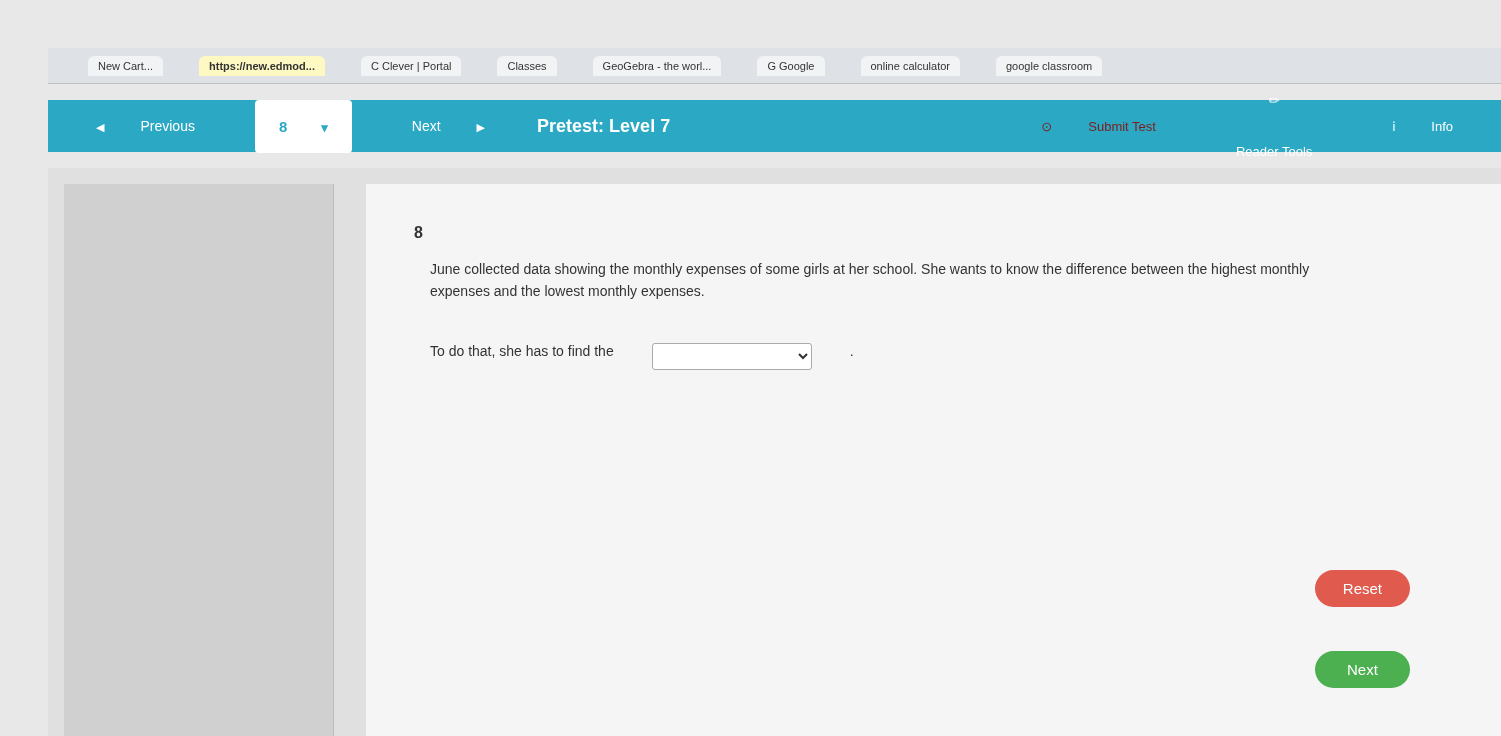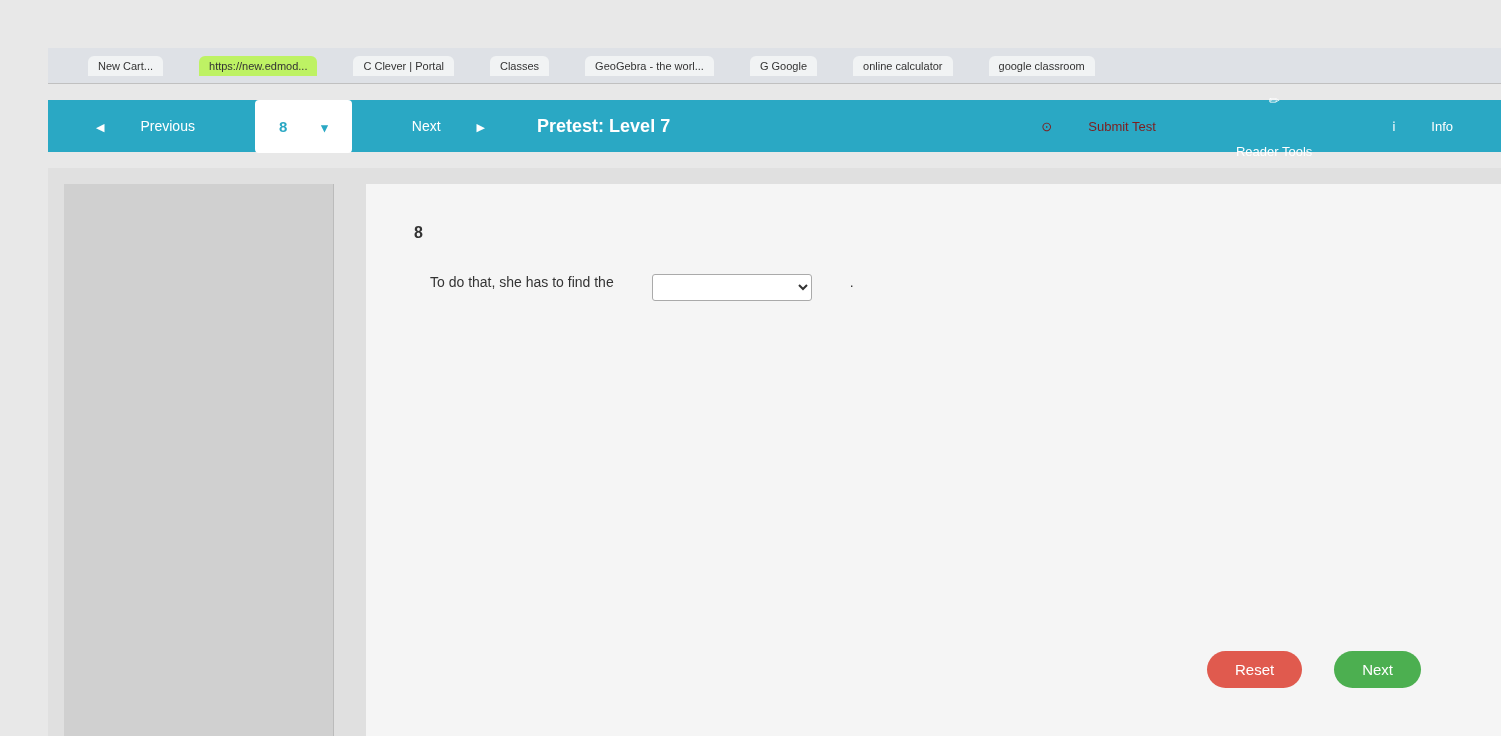--- a/index.html
+++ b/index.html
@@ -36,21 +36,22 @@
       border-radius: 6px 6px 0 0;
       padding: 4px 10px;
       font-size: 11px;
       color: #333;
       white-space: nowrap;
       overflow: hidden;
       text-overflow: ellipsis;
       max-width: 160px;
     }
     .browser-tab.active {
-      background: #bef264;
+      background: #fef9c3;
+      font-weight: bold;
     }
 
     
     .app-header {
       background: #2aa8c4;
       height: 52px;
       display: flex;
       align-items: center;
       padding: 0 16px;
       gap: 12px;
@@ -181,22 +182,24 @@
       color: #333;
       cursor: pointer;
       appearance: auto;
       min-width: 160px;
     }
 
     
     .button-row {
       position: absolute;
       bottom: 80px;
-      right: 48px;
-      display: flex;
+      right: 59px;
+      display: flex;
+      gap: 12px;
+      flex-direction: column;
     }
 
     .reset-btn {
       background: #e05a4e;
       color: #fff;
       border: none;
       border-radius: 24px;
       padding: 10px 28px;
       font-size: 15px;
       cursor: pointer;
@@ -281,20 +284,24 @@
 
 <div class="main-content">
 
   <div class="sidebar"></div>
 
   <div class="content-area">
 
     <div class="question-number">8</div>
 
 
+    <div class="question-body">
+      <span>June collected data showing the monthly expenses of some girls at her school. She wants to know the difference between the highest monthly</span><br>
+      <span>expenses and the lowest monthly expenses.</span>
+    </div>
 
     <div class="question-inline">
       <span>To do that, she has to find the</span>
       <select class="dropdown-select">
         <option value=""></option>
         <option value="range">range</option>
         <option value="mean">mean</option>
         <option value="median">median</option>
         <option value="mode">mode</option>
       </select>

